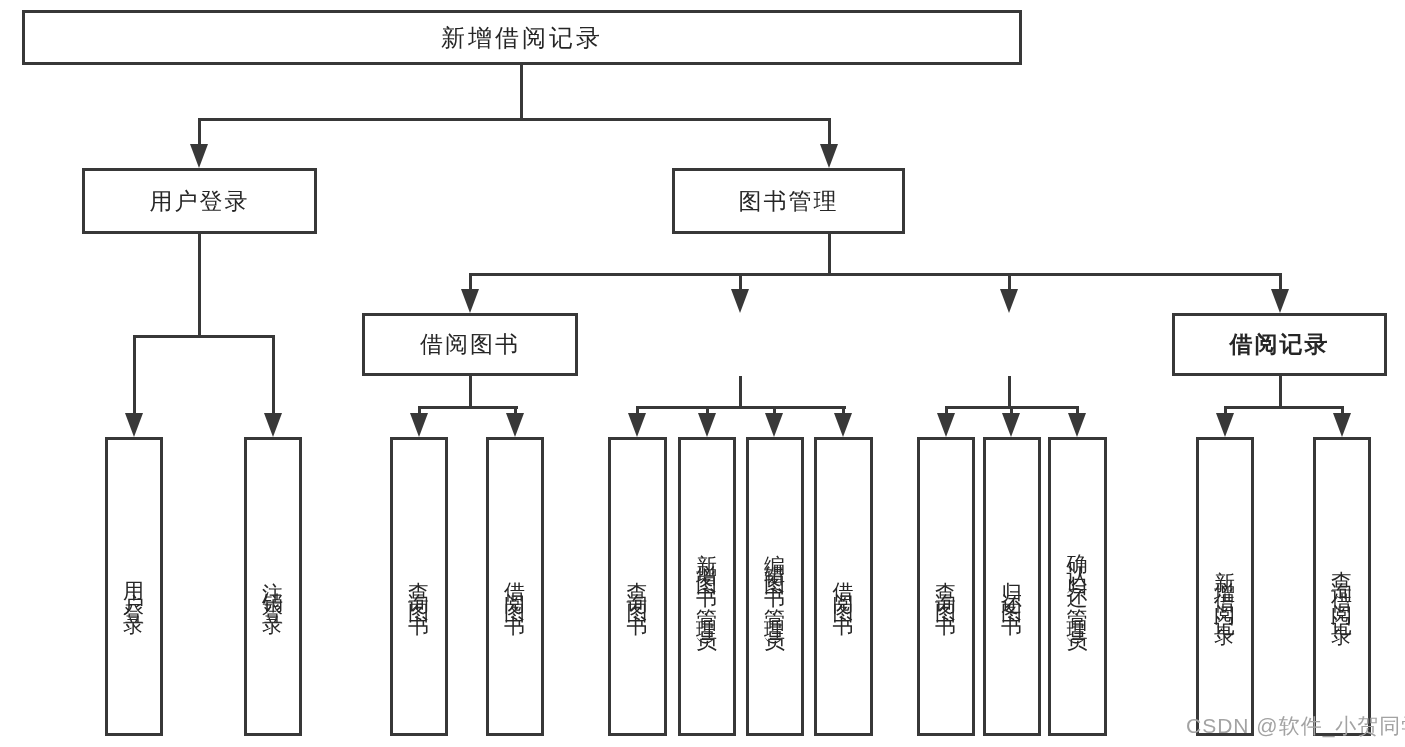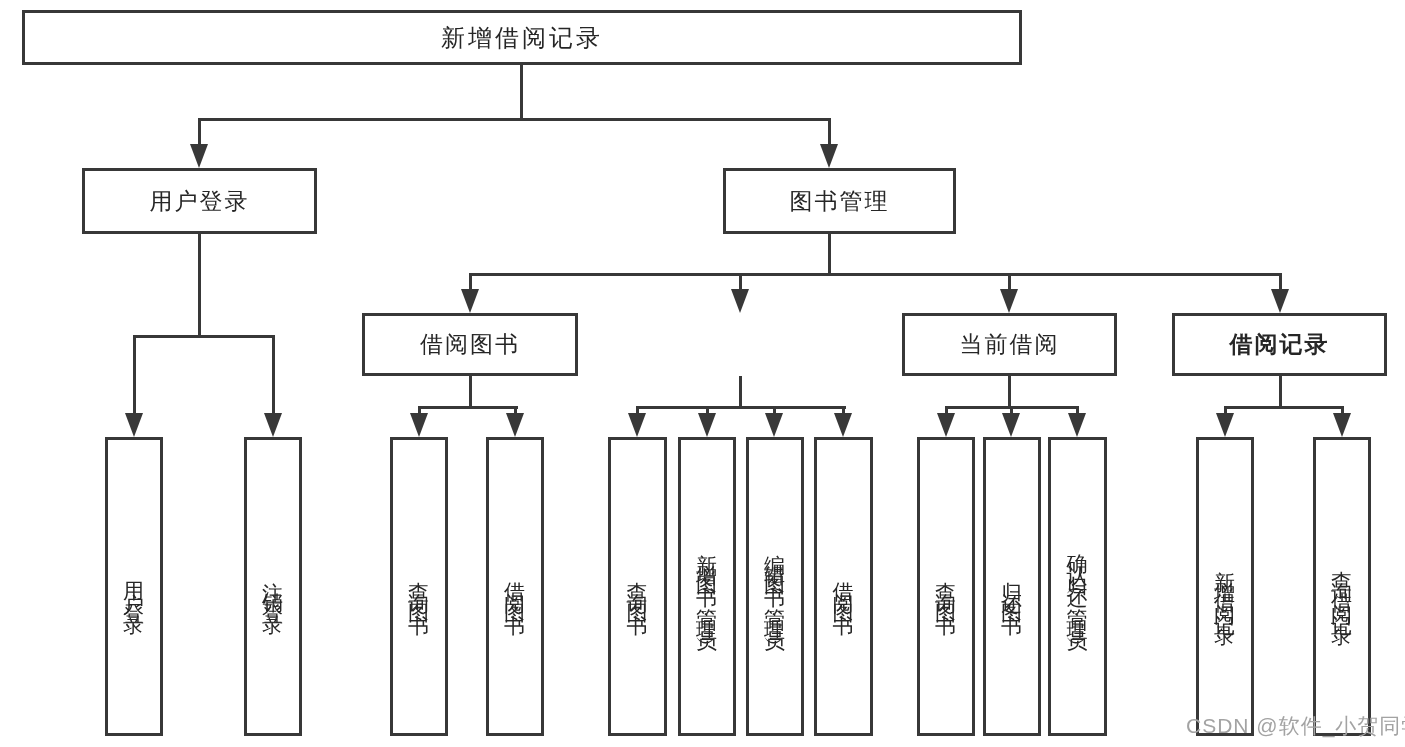--- a/index.html
+++ b/index.html
@@ -59,29 +59,26 @@
 
 <div id="canvas">
 
   <div class="box root" style="left:22px;top:10px;width:1000px;height:55px;">
     <span class="lbl">新增借阅记录</span>
   </div>
 
   <div class="box" style="left:82px;top:168px;width:235px;height:66px;">
     <span class="lbl">用户登录</span>
   </div>
-  <div class="box" style="left:723px;top:168px;width:233px;height:66px;">
+  <div class="box" style="left:672px;top:168px;width:233px;height:66px;">
     <span class="lbl">图书管理</span>
   </div>
 
   <div class="box" style="left:362px;top:313px;width:216px;height:63px;">
     <span class="lbl">借阅图书</span>
-  </div>
-  <div class="box" style="left:902px;top:313px;width:215px;height:63px;">
-    <span class="lbl">当前借阅</span>
   </div>
   <div class="box" style="left:1172px;top:313px;width:215px;height:63px;font-weight:bold;">
     <span class="lbl">借阅记录</span>
   </div>
 
   <div class="box v" style="left:105px;top:437px;width:58px;height:299px;">
     <span class="lbl">用户登录</span>
   </div>
   <div class="box v" style="left:244px;top:437px;width:58px;height:299px;">
     <span class="lbl">注销登录</span>

